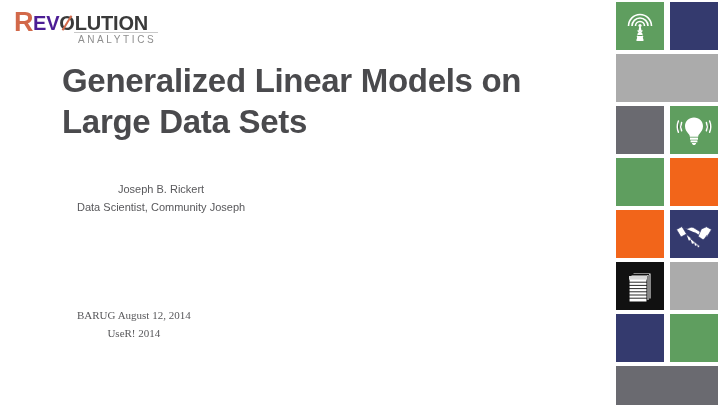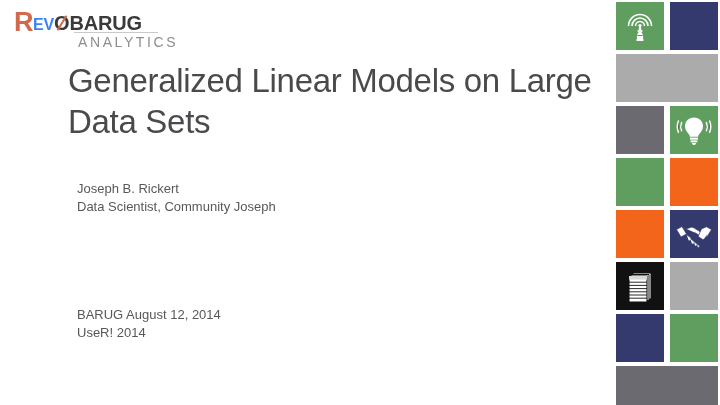--- a/index.html
+++ b/index.html
@@ -40,22 +40,22 @@
     font-weight: bold;
   }
   .logo-r {
     font-size: 27px;
     color: #D2694A;
     letter-spacing: -0.5px;
     position: relative;
     top: 1px;
   }
   .logo-ev {
-    font-size: 16px;
-    color: #3b82f6;
+    font-size: 20px;
+    color: #4c1d95;
     letter-spacing: -0.2px;
     text-align: center;
   }
   .logo-o-wrap {
     position: relative;
     display: inline-block;
     color: #3a3a3a;
     font-size: 20px;
   }
   .logo-o-slash {
@@ -69,58 +69,59 @@
   }
   .logo-rest {
     font-size: 20px;
     color: #3a3a3a;
     letter-spacing: -0.2px;
   }
   .logo-sub {
     position: absolute;
     left: 64px;
     top: 26px;
-    font-size: 14px;
+    font-size: 10px;
     letter-spacing: 2.6px;
     color: #8e8e8e;
     white-space: nowrap;
   }
   .logo-underline {
     position: absolute;
     left: 60px;
     top: 24px;
     width: 84px;
     height: 1px;
     background: #c9c9c9;
   }
 
   
   .title {
     position: absolute;
-    left: 68px;
+    left: 62px;
     top: 60px;
     width: 540px;
     font-size: 33px;
     line-height: 41px;
-    font-weight: normal;
+    font-weight: bold;
     color: #4a4a4d;
     letter-spacing: -0.3px;
   }
 
   
   .body-block {
     position: absolute;
     left: 77px;
-    font-size: 13px;
+    font-size: 11px;
     line-height: 18px;
     color: #58585b;
+    text-align: center;
   }
   .block-1 { top: 180px; }
   .block-2 { top: 234px; }
-  .block-3 { top: 306px; }
+  .block-3 { top: 306px; font-family: Liberation Serif, serif; }
 
   
   .tiles {
     position: absolute;
     left: 616px;
     top: 2px;
     width: 104px;
     height: 400px;
   }
   .tile {
@@ -151,21 +152,21 @@
     justify-content: center;
   }
 </style>
 </head>
 <body>
 
 <div class="slide">
 
   <div class="logo">
     <div class="logo-word">
-      <span class="logo-r">R</span><span class="logo-ev">EV</span><span class="logo-o-wrap"><span>O</span><span class="logo-o-slash"></span></span><span class="logo-rest">BARUG</span>
+      <span class="logo-r">R</span><span class="logo-ev">EV</span><span class="logo-o-wrap"><span>O</span><span class="logo-o-slash"></span></span><span class="logo-rest">LUTION</span>
     </div>
     <div class="logo-underline"></div>
     <div class="logo-sub">ANALYTICS</div>
   </div>
 
   <div class="title">Generalized Linear Models on Large Data Sets</div>
 
   <div class="body-block block-1">
     <div>Joseph B. Rickert</div>
     <div>Data Scientist, Community Joseph</div>

